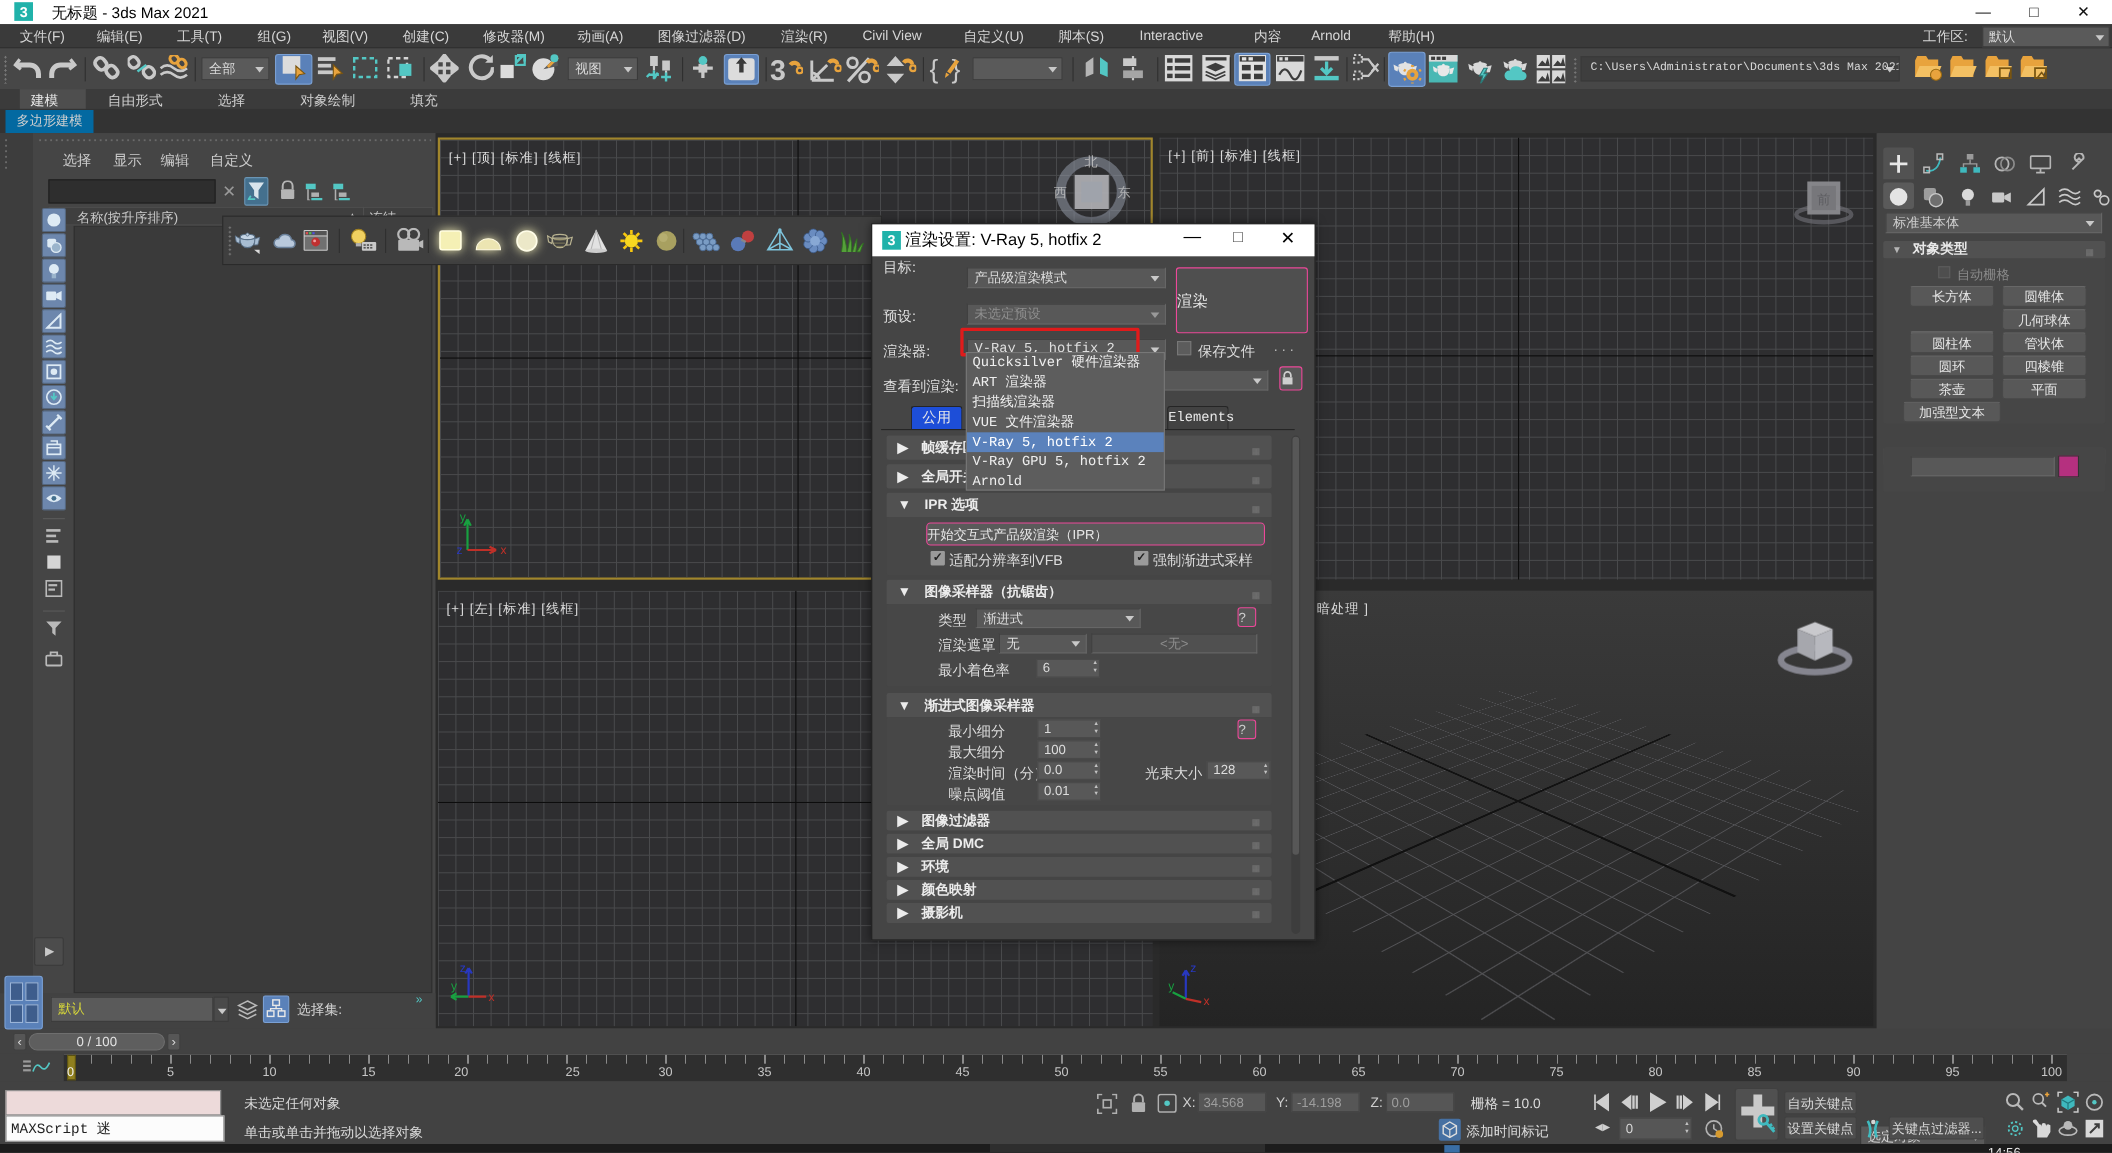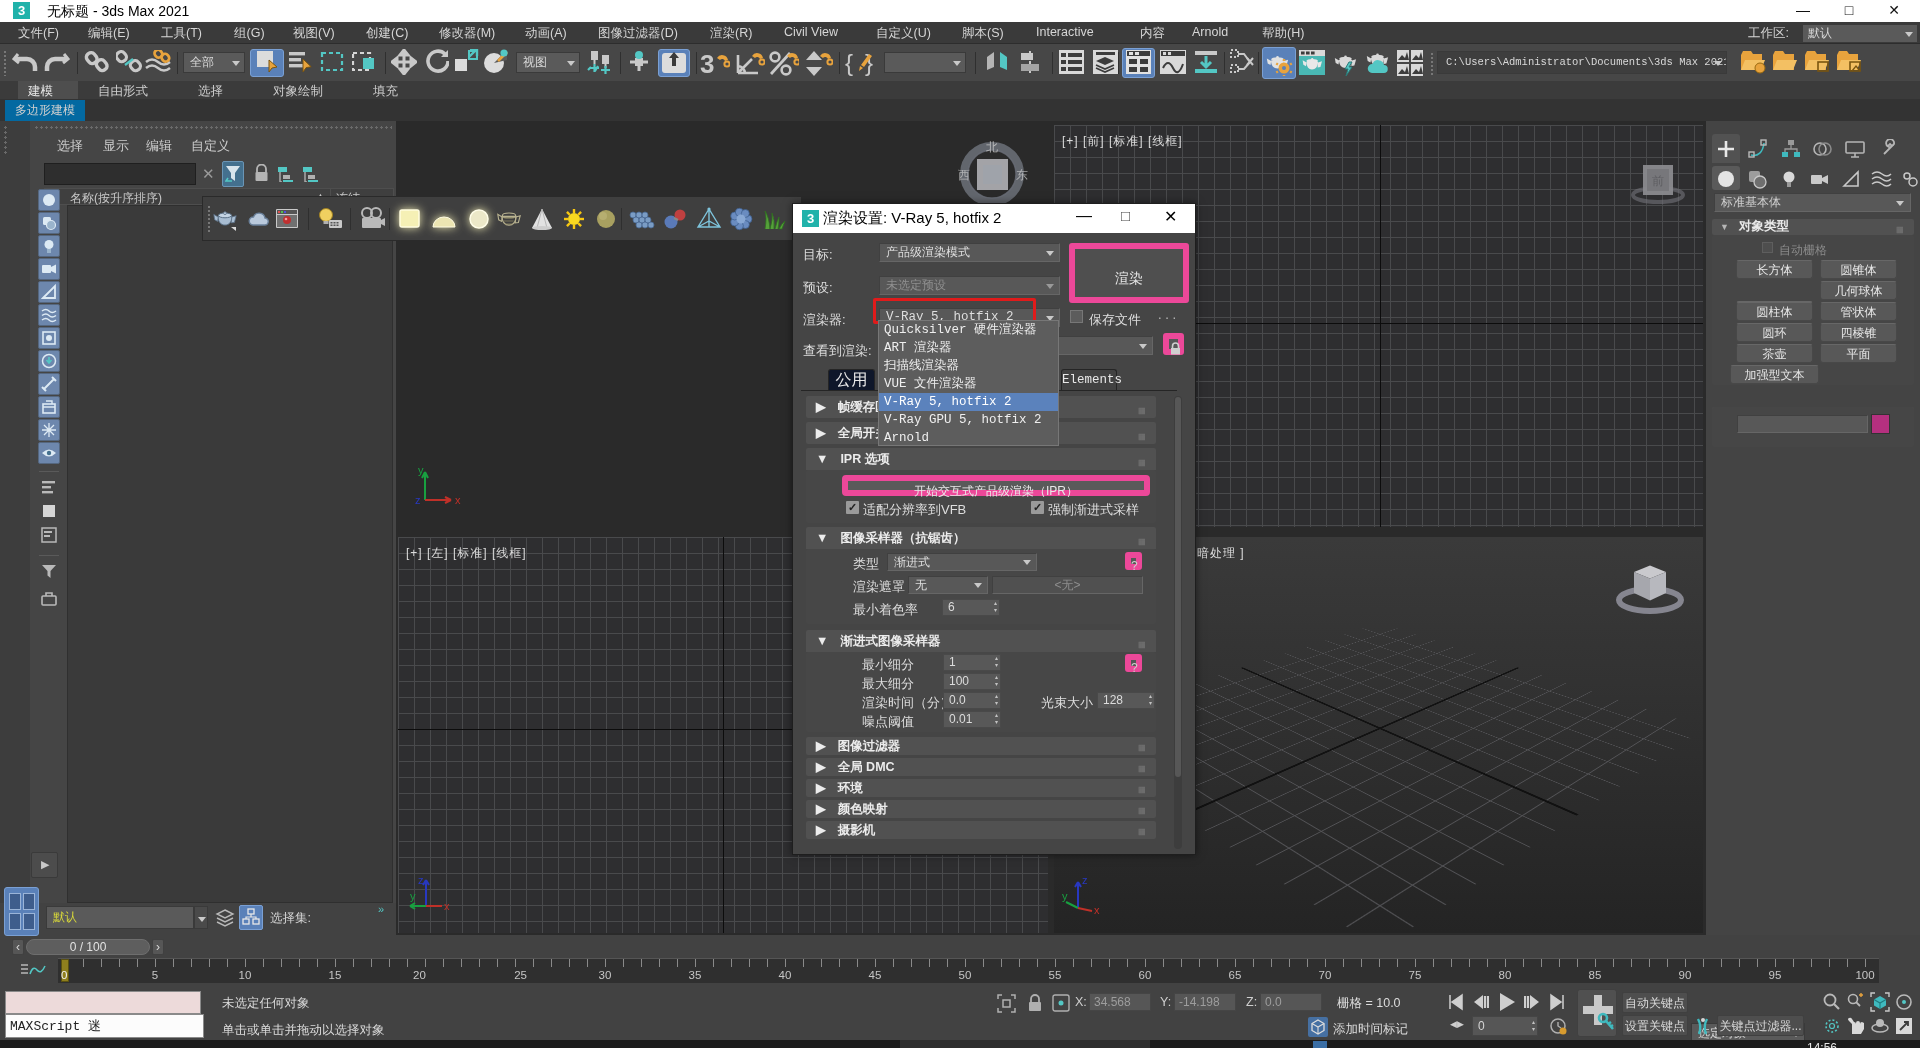--- a/index.html
+++ b/index.html
@@ -32,21 +32,21 @@
 .fbtn{position:absolute;left:8px;width:22px;height:22px;background:#6d87ad;border-radius:2px;border:1px solid #55677f;}
 
 .vp{position:absolute;background:#2e2e30;overflow:hidden;}
 .grid{position:absolute;background-image:linear-gradient(#494a4c 1px,transparent 1px),linear-gradient(90deg,#494a4c 1px,transparent 1px);background-size:16px 16px;}
 .vplabel{position:absolute;left:8px;top:8px;color:#dcdcdc;font-size:12px;letter-spacing:1px;}
 .axline{position:absolute;background:#0c0c0c;}
 
 #cmdpanel{left:1706px;top:121px;width:214px;height:827px;background:#444444;}
 .rollhead{position:absolute;background:#515151;border-radius:2px;color:#e8e8e8;font-weight:bold;font-size:12.5px;}
 .rollhead .tri{color:#b5b5b5;font-size:9px;}
-.pbtn{position:absolute;background:#575757;border:6px solid #ec4899;border-radius:3px;color:#e8e8e8;font-size:12px;text-align:center;}
+.pbtn{position:absolute;background:#575757;border:1px solid #ec4899;border-radius:3px;color:#e8e8e8;font-size:12px;}
 
 #dlg{left:792px;top:203px;width:404px;height:652px;background:#454545;border:1px solid #1e1e1e;box-shadow:0 0 8px rgba(0,0,0,.5);z-index:50;}
 #dlgtitle{position:absolute;left:0;top:0;width:402px;height:29px;background:#ffffff;color:#000;font-size:15px;}
 .dlbl{position:absolute;color:#dedede;font-size:13px;}
 .dfield{position:absolute;background:#585858;border-top:1px solid #404040;border-left:1px solid #404040;border-bottom:1px solid #666;border-right:1px solid #666;color:#dedede;font-size:12px;}
 .spin{position:absolute;background:#585858;border:1px solid #494949;color:#dcdcdc;font-size:12px;}
 .roll2{position:absolute;background:#515151;border-radius:2px;color:#ececec;font-weight:bold;font-size:12.5px;}
 .rbody{position:absolute;background:#474747;border-radius:2px;}
 .grip{position:absolute;right:6px;top:4px;width:12px;height:10px;color:#6e6e6e;font-size:8px;letter-spacing:1px;}
 
@@ -491,20 +491,26 @@
       <svg class="abs" style="left:11px;top:442px;" width="16" height="16" viewBox="0 0 16 16">
         <path d="M1 2h14l-5.5 6v7l-3-2.5V8z" fill="#b9b9b9"></path>
       </svg>
       <svg class="abs" style="left:11px;top:470px;" width="16" height="16" viewBox="0 0 16 16">
         <rect x="1" y="5" width="14" height="9" rx="1" fill="none" stroke="#b9b9b9" stroke-width="1.6"></rect>
         <path d="M5 5V2h6v3" fill="none" stroke="#b9b9b9" stroke-width="1.6"></path>
       </svg>
 </div>
 
 <div class="abs" style="left:396px;top:121px;width:1311px;height:814px;background:#2a2a2a;"></div>
+<div id="vp-top" class="vp" style="left:398px;top:125px;width:650px;height:402px;border:2px solid #a1862c;">
+  <div class="grid" style="left:0;top:0;width:646px;height:398px;"></div>
+  <div class="axline" style="left:325px;top:0;width:1px;height:398px;"></div>
+  <div class="axline" style="left:0;top:198px;width:646px;height:1px;"></div>
+  <div class="vplabel">[+] [顶] [标准] [线框]</div>
+</div>
 <div id="vp-front" class="vp" style="left:1054px;top:125px;width:649px;height:402px;">
   <div class="grid" style="left:0;top:0;width:649px;height:402px;"></div>
   <div class="axline" style="left:326px;top:0;width:1px;height:402px;"></div>
   <div class="axline" style="left:0;top:198px;width:649px;height:1px;"></div>
   <div class="vplabel">[+] [前] [标准] [线框]</div>
 </div>
 <div id="vp-left" class="vp" style="left:398px;top:537px;width:650px;height:396px;">
   <div class="grid" style="left:0;top:0;width:650px;height:396px;"></div>
   <div class="axline" style="left:325px;top:0;width:1px;height:396px;"></div>
   <div class="axline" style="left:0;top:192px;width:650px;height:1px;"></div>
@@ -715,21 +721,21 @@
 
 <div id="dlg" class="abs">
   <div id="dlgtitle">
         <div class="maxlogo" style="left:9px;top:6px;">3</div>
         <span style="position:absolute;left:30px;top:5px;">渲染设置: V-Ray 5, hotfix 2</span>
     <span style="position:absolute;left:283px;top:3px;font-size:16px;">—</span>
     <span style="position:absolute;left:328px;top:3px;font-size:15px;color:#444;">□</span>
     <span style="position:absolute;left:371px;top:3px;font-size:16px;">✕</span>
   </div>
 
-  <span class="dlbl" style="left:10px;top:42px;text-align:center;">目标:</span>
+  <span class="dlbl" style="left:10px;top:30px;text-align:center;">目标:</span>
   <div class="dfield" style="left:86px;top:39px;width:181px;height:19px;line-height:17px;padding-left:6px;">产品级渲染模式<i class="arr" style="position:absolute;right:5px;top:7px;width:0;height:0;border-left:4px solid transparent;border-right:4px solid transparent;border-top:5px solid #c9c9c9;"></i></div>
   <div class="pbtn" style="left:276px;top:39px;width:120px;height:60px;line-height:58px;font-size:14px;background:#4f4f4f;">渲染</div>
   <span class="dlbl" style="left:10px;top:75px;">预设:</span>
   <div class="dfield" style="left:86px;top:72px;width:181px;height:19px;line-height:17px;padding-left:6px;color:#8f8f8f;">未选定预设<i class="arr" style="position:absolute;right:5px;top:7px;width:0;height:0;border-left:4px solid transparent;border-right:4px solid transparent;border-top:5px solid #999;"></i></div>
   <span class="dlbl" style="left:10px;top:107px;">渲染器:</span>
   <div class="dfield" style="left:86px;top:104px;width:181px;height:19px;line-height:17px;padding-left:6px;font-family:'Liberation Mono',monospace;font-size:12.5px;">V-Ray 5, hotfix 2<i class="arr" style="position:absolute;right:5px;top:7px;width:0;height:0;border-left:4px solid transparent;border-right:4px solid transparent;border-top:5px solid #c9c9c9;"></i></div>
   <div style="position:absolute;left:80px;top:94px;width:163px;height:26px;border:3px solid #e01b1b;border-radius:2px;z-index:70;"></div>
   <div style="position:absolute;left:277px;top:106px;width:13px;height:13px;background:#5c5c5c;border:1px solid #777;"></div>
   <span class="dlbl" style="left:296px;top:107px;">保存文件</span>
   <span class="dlbl" style="left:365px;top:103px;color:#bbb;">. . .</span>
@@ -737,21 +743,21 @@
   <div class="dfield" style="left:94px;top:132px;width:266px;height:19px;">
         <i class="arr" style="position:absolute;right:5px;top:7px;width:0;height:0;border-left:4px solid transparent;border-right:4px solid transparent;border-top:5px solid #c9c9c9;"></i>
       </div>
   <div class="pbtn" style="left:370px;top:129px;width:21px;height:22px;">
     <svg width="13" height="14" viewBox="0 0 13 14" style="margin-top:3px;">
           <path d="M3.5 6V4.2a3 3.2 0 0 1 6 0V6" fill="none" stroke="#cfcfcf" stroke-width="1.6"></path>
           <rect x="2" y="6" width="9" height="6.5" fill="#cfcfcf"></rect>
         </svg>
   </div>
 
-  <div style="position:absolute;left:35px;top:165px;width:47px;height:21px;background:#0f172a;border:1px solid #252525;border-bottom:none;border-radius:3px 3px 0 0;color:#e8e8e8;font-size:16px;text-align:center;line-height:20px;">公用</div>
+  <div style="position:absolute;left:35px;top:165px;width:47px;height:21px;background:#1d4ed8;border:1px solid #252525;border-bottom:none;border-radius:3px 3px 0 0;color:#e8e8e8;font-size:13px;text-align:center;line-height:20px;">公用</div>
   <div style="position:absolute;left:268px;top:165px;width:56px;height:21px;background:#424242;border:1px solid #252525;border-bottom:none;border-radius:3px 3px 0 0;color:#e8e8e8;font-size:12.5px;text-align:center;line-height:20px;font-family:'Liberation Mono',monospace;">Elements</div>
   <div style="position:absolute;left:8px;top:186px;width:376px;height:1px;background:#252525;"></div>
 
   <div style="position:absolute;left:381px;top:192px;width:8px;height:453px;background:#3d3d3d;border-radius:4px;"></div>
   <div style="position:absolute;left:382px;top:193px;width:6px;height:380px;background:#575757;border-radius:3px;"></div>
 
   <div class="roll2" style="left:13px;top:192px;width:350px;height:22px;line-height:22px;"><span class="tri" style="margin-left:10px;">▶</span><span style="margin-left:12px;">帧缓存区</span><span class="grip">▦</span></div>
   <div class="roll2" style="left:13px;top:218px;width:350px;height:22px;line-height:22px;"><span class="tri" style="margin-left:10px;">▶</span><span style="margin-left:12px;">全局开关</span><span class="grip">▦</span></div>
   <div class="roll2" style="left:13px;top:244px;width:350px;height:22px;line-height:22px;border-radius:2px 2px 0 0;"><span class="tri" style="margin-left:10px;">▼</span><span style="margin-left:12px;">IPR 选项</span><span class="grip">▦</span></div>
   <div class="rbody" style="left:13px;top:266px;width:350px;height:53px;">

